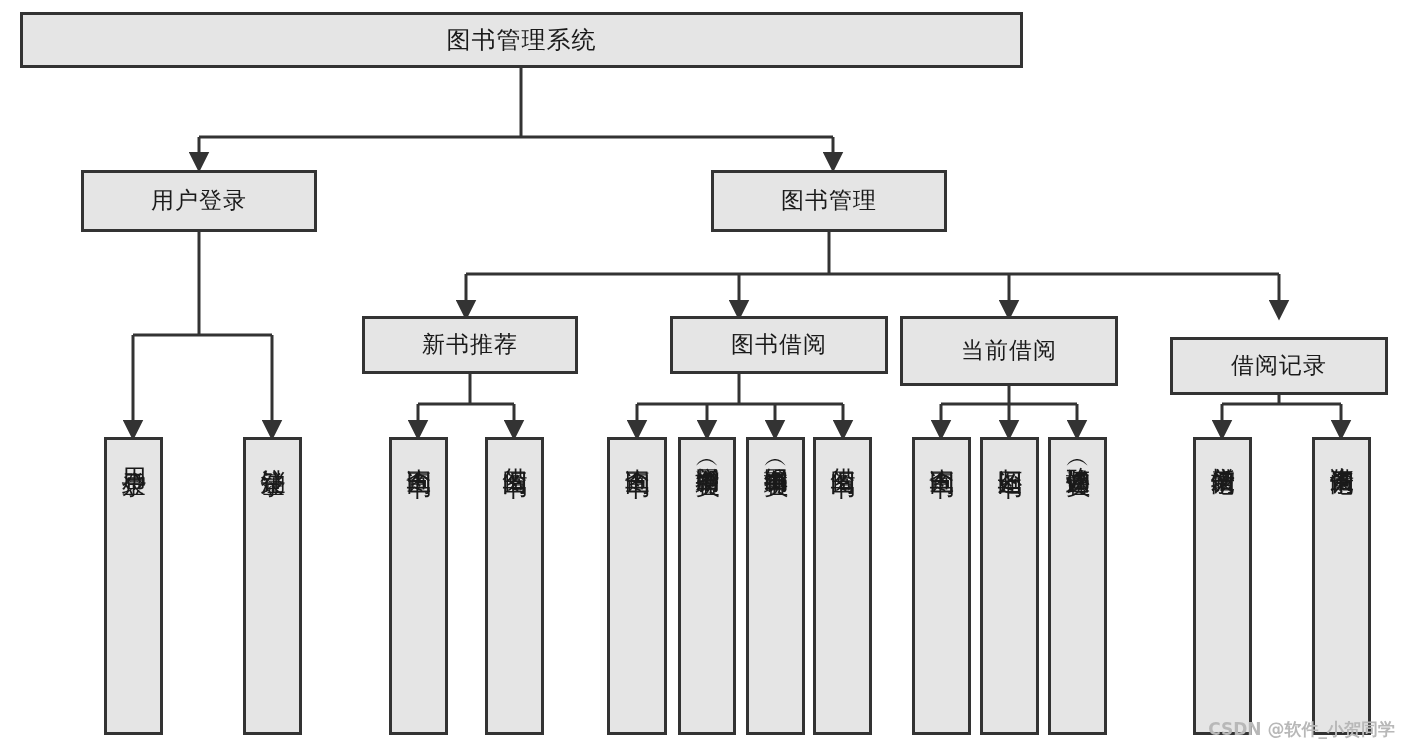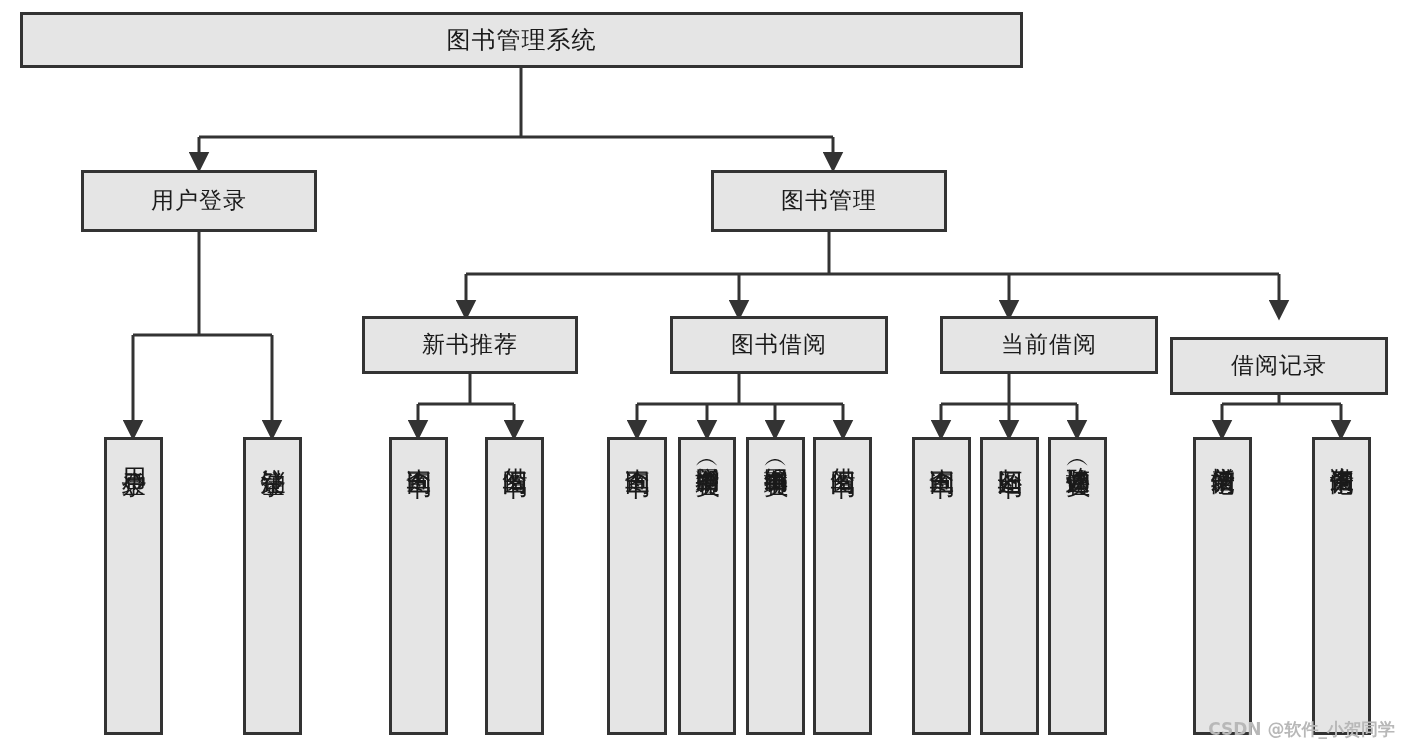--- a/index.html
+++ b/index.html
@@ -141,21 +141,21 @@
   <div class="node h" style="left:711px; top:170px; width:236px; height:62px;">
     <span>图书管理</span>
   </div>
 
   <div class="node h" style="left:362px; top:316px; width:216px; height:58px;">
     <span>新书推荐</span>
   </div>
   <div class="node h" style="left:630px; top:316px; width:218px; height:58px;margin-left:40px;">
     <span>图书借阅</span>
   </div>
-  <div class="node h" style="left:900px; top:316px; width:218px; height:58px;margin-left:40px;">
+  <div class="node h" style="left:900px; top:316px; width:218px; height:70px;">
     <span>当前借阅</span>
   </div>
   <div class="node h" style="left:1170px; top:316px; width:218px; height:58px;margin-top:21px;">
     <span>借阅记录</span>
   </div>
 
   <div class="node v" style="left:104px; top:437px; width:59px; height:298px;">
     <span class="vtext">用户登录</span>
   </div>
   <div class="node v" style="left:243px; top:437px; width:59px; height:298px;">

